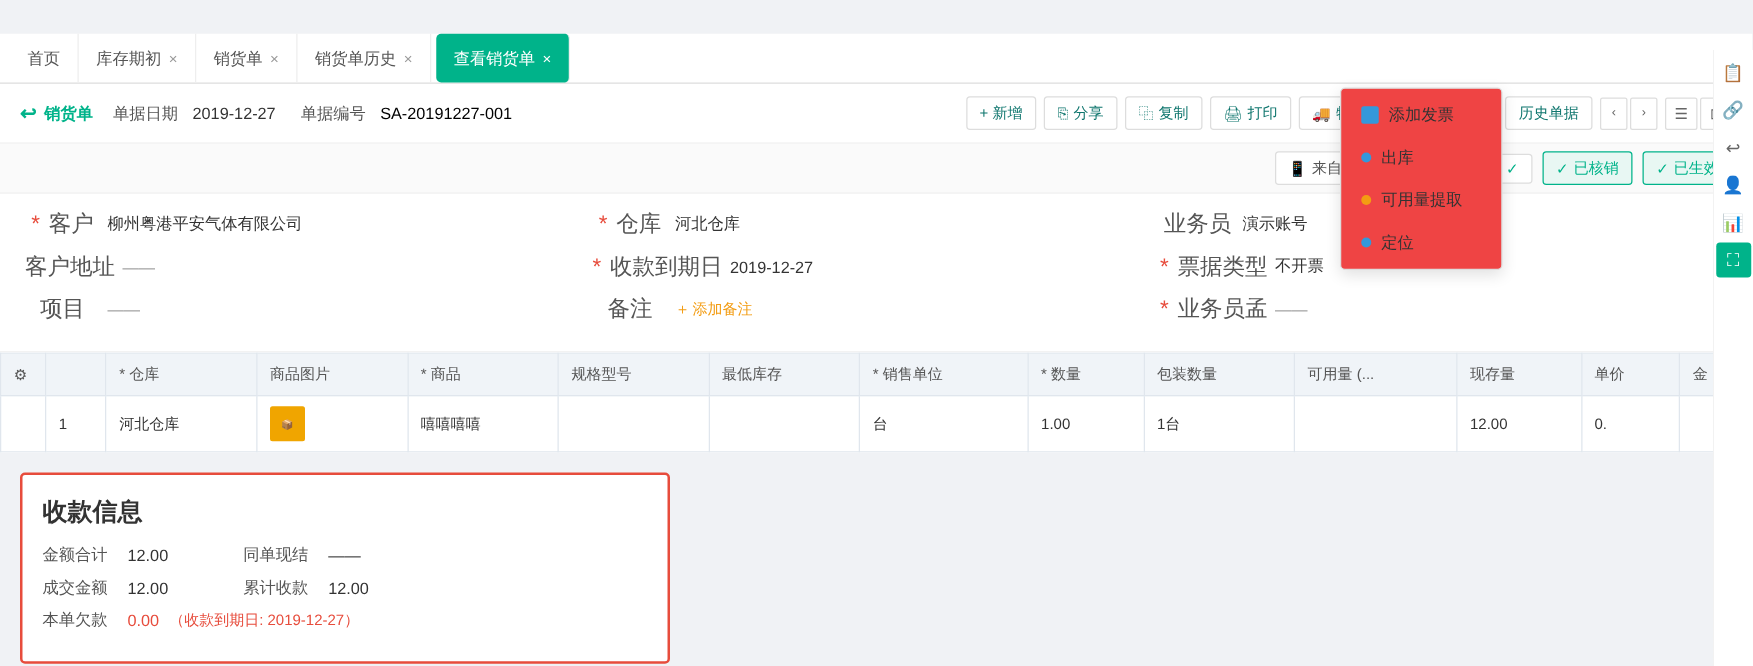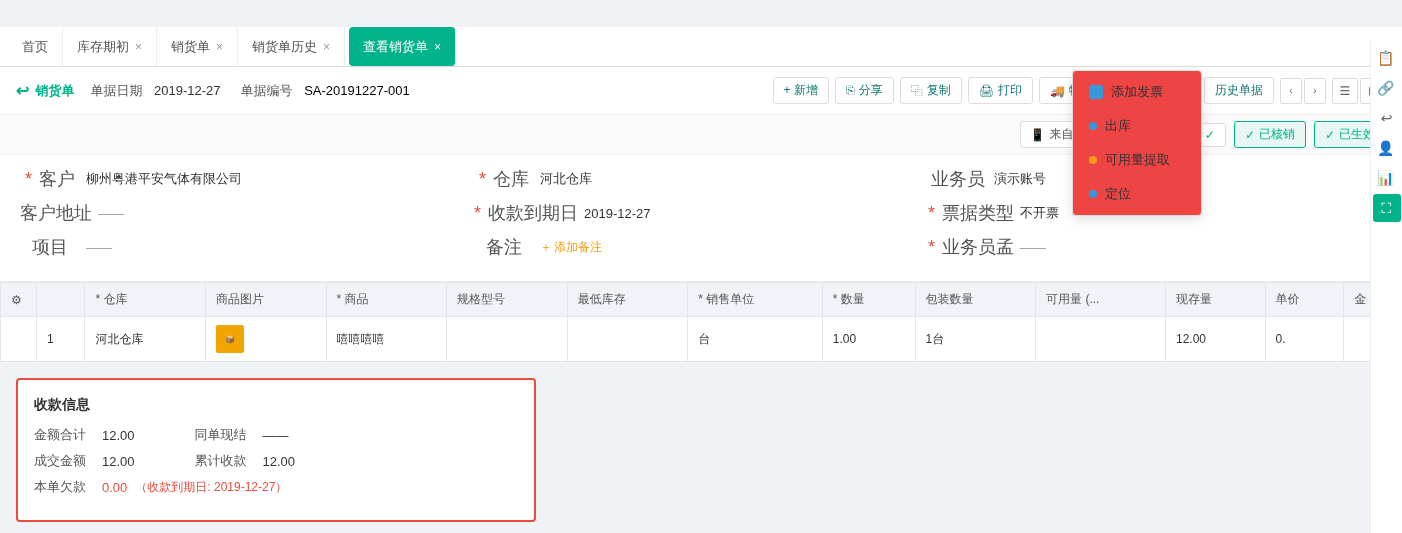--- a/index.html
+++ b/index.html
@@ -93,21 +93,21 @@
       padding: 8px 10px; border: 1px solid #e0e6ed; color: #333;
     }
     .subtotal-row td { background: #f9f9f9; color: #999; }
     .gear-cell { width: 36px; text-align: center; }
 
     
     .payment-section {
       margin: 16px; padding: 16px; border: 2px solid #e74c3c;
       border-radius: 4px; background: #fff; max-width: 520px;
     }
-    .payment-title { font-weight: bold; font-size: 14px; margin-bottom: 12px; }
+    .payment-title { font-weight: bold; font-size: 20px; margin-bottom: 12px; }
     .payment-row { display: flex; gap: 60px; margin-bottom: 8px; }
     .payment-field { display: flex; align-items: center; gap: 8px; font-size: 13px; }
     .payment-label { color: #555; min-width: 60px; }
     .payment-value { color: #333; }
     .payment-value.red { color: #e74c3c; }
 
     
     .dropdown-overlay {
       position: fixed; top: 70px; right: 200px; z-index: 1000;
       background: #ef4444; border: 1px solid #ddd; border-radius: 4px;

